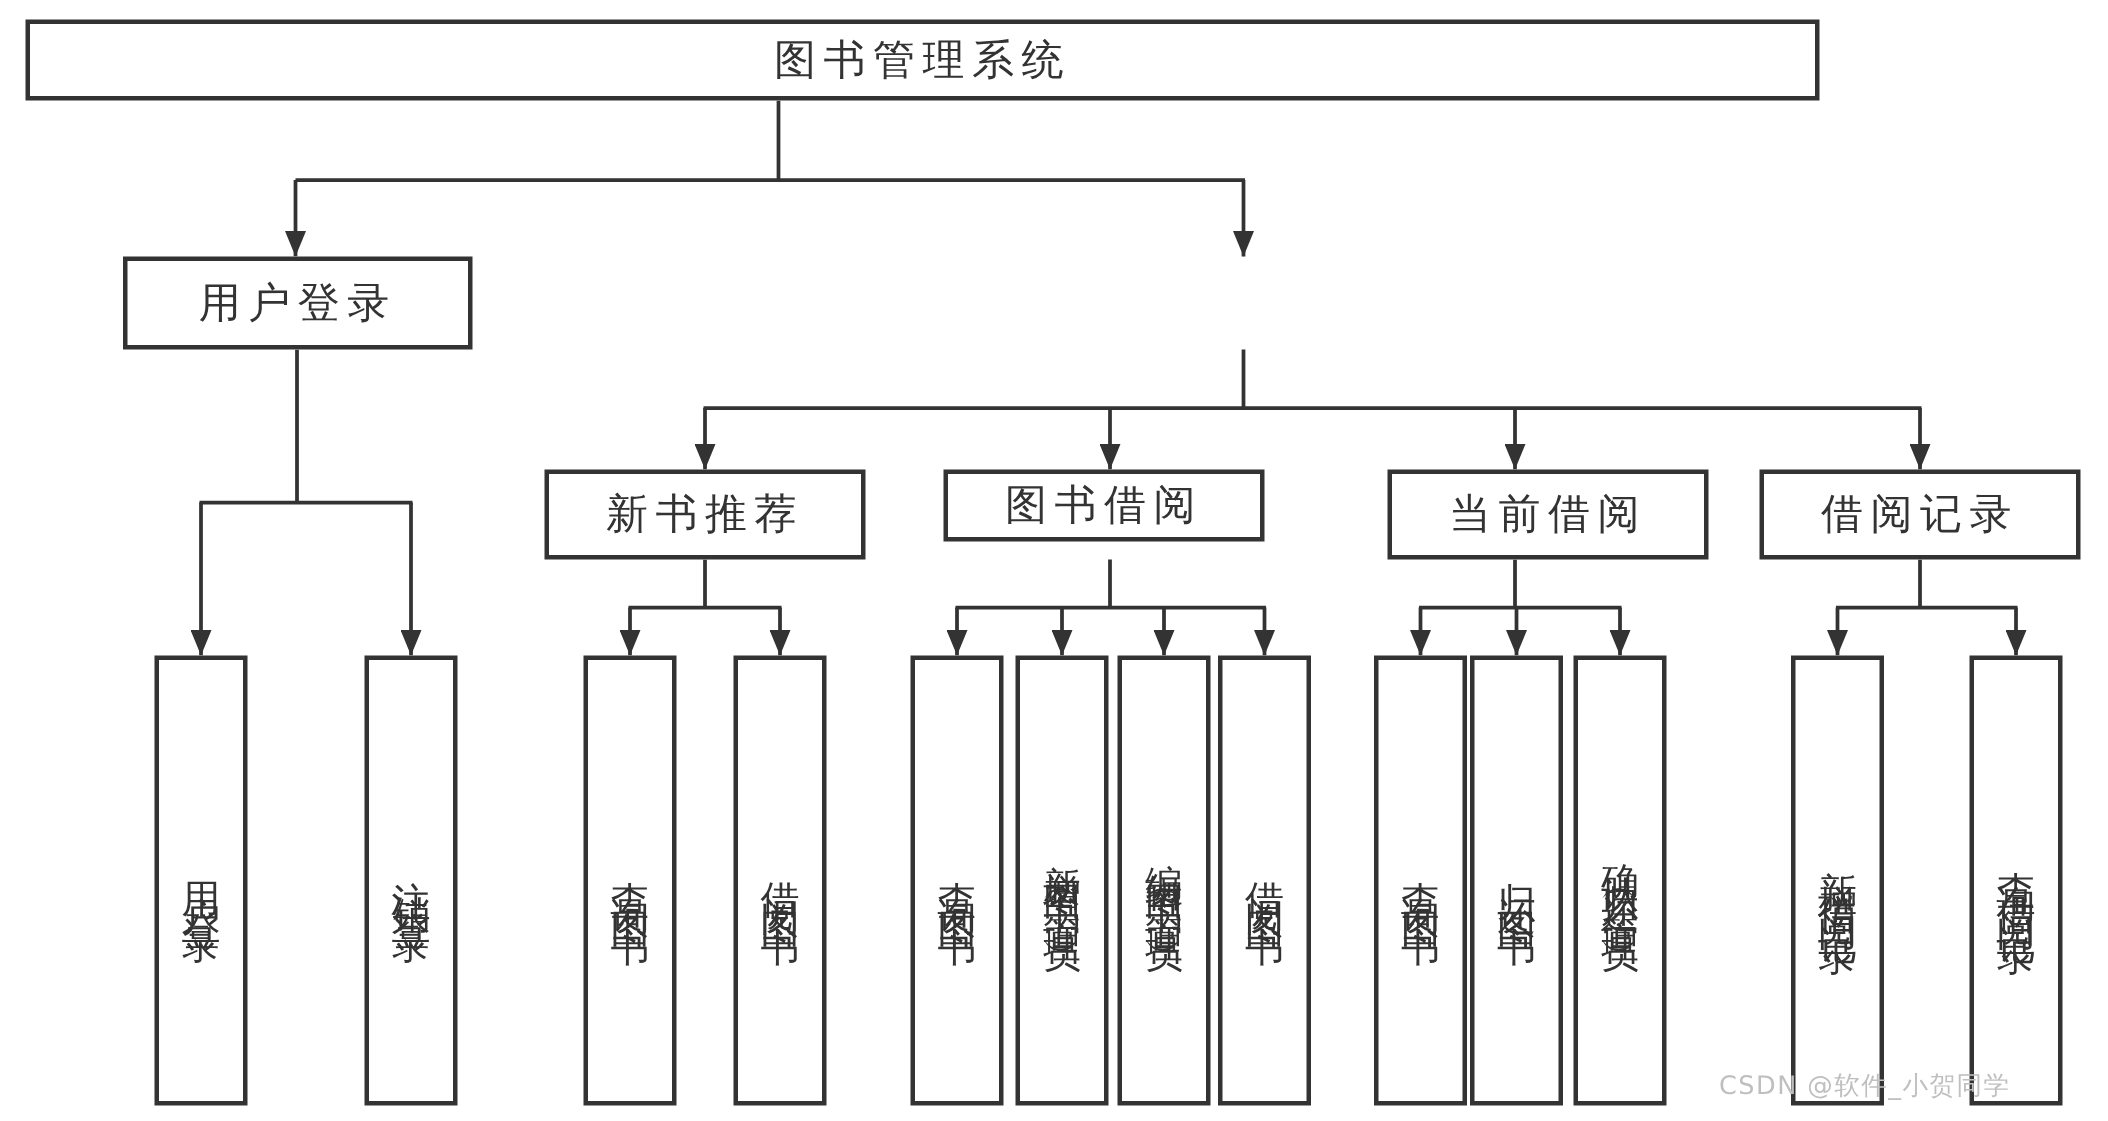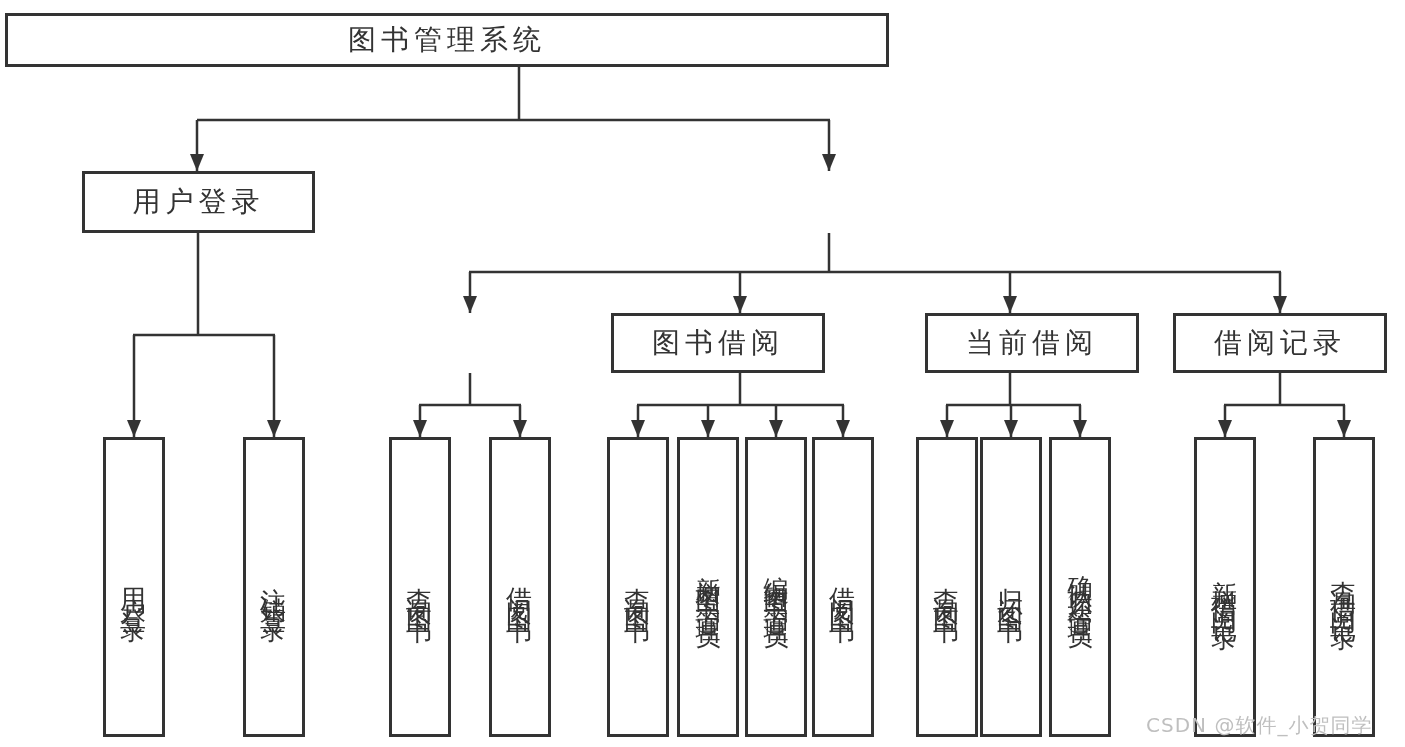--- a/index.html
+++ b/index.html
@@ -32,21 +32,21 @@
     text-orientation:mixed;
     font-size:26px;
     letter-spacing:10px;
     white-space:normal;
   }
   .leaf.tight{letter-spacing:7px;font-size:25px;}
   .leaf.mid{letter-spacing:9px;}
   .watermark{
     position:absolute;
     left:1146px;top:712px;
-    font-size:20px;
+    font-size:17px;
     letter-spacing:1px;
     color:#bfbfbf;
     z-index:3;
     white-space:nowrap;
   }
 </style>
 </head>
 <body>
 
 <div class="stage">
@@ -82,29 +82,32 @@
       <path d="M776 405 V437" marker-end="url(#arrow)"></path>
       <path d="M843 405 V437" marker-end="url(#arrow)"></path>
       <path d="M947 405 V437" marker-end="url(#arrow)"></path>
       <path d="M1011 405 V437" marker-end="url(#arrow)"></path>
       <path d="M1080 405 V437" marker-end="url(#arrow)"></path>
       <path d="M1225 405 V437" marker-end="url(#arrow)"></path>
       <path d="M1344 405 V437" marker-end="url(#arrow)"></path>
     </g>
   </svg>
 
-  <div class="node" style="left:5px;top:13px;width:884px;height:54px">
+  <div class="node" style="left:17px;top:13px;width:1196px;height:54px">
     <span>图书管理系统</span>
   </div>
 
   <div class="node" style="left:82px;top:171px;width:233px;height:62px">
     <span>用户登录</span>
   </div>
 
-  <div class="node" style="left:611px;top:313px;width:214px;height:60px">
+  <div class="node" style="left:363px;top:313px;width:214px;height:60px">
+    <span>新书推荐</span>
+  </div>
+  <div class="node" style="left:629px;top:313px;width:214px;height:48px">
     <span>图书借阅</span>
   </div>
   <div class="node" style="left:925px;top:313px;width:214px;height:60px">
     <span>当前借阅</span>
   </div>
   <div class="node" style="left:1173px;top:313px;width:214px;height:60px">
     <span>借阅记录</span>
   </div>
 
   <div class="node leaf" style="left:103px;top:437px;width:62px;height:300px">

